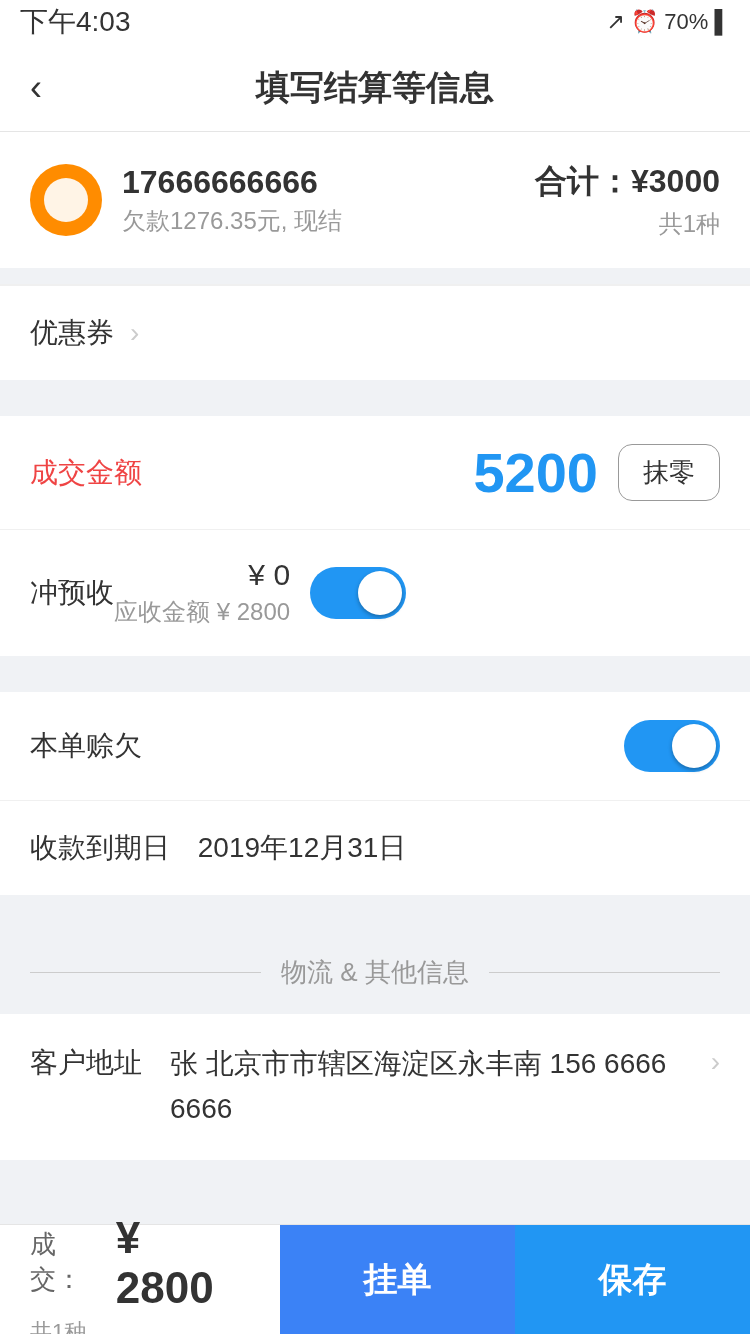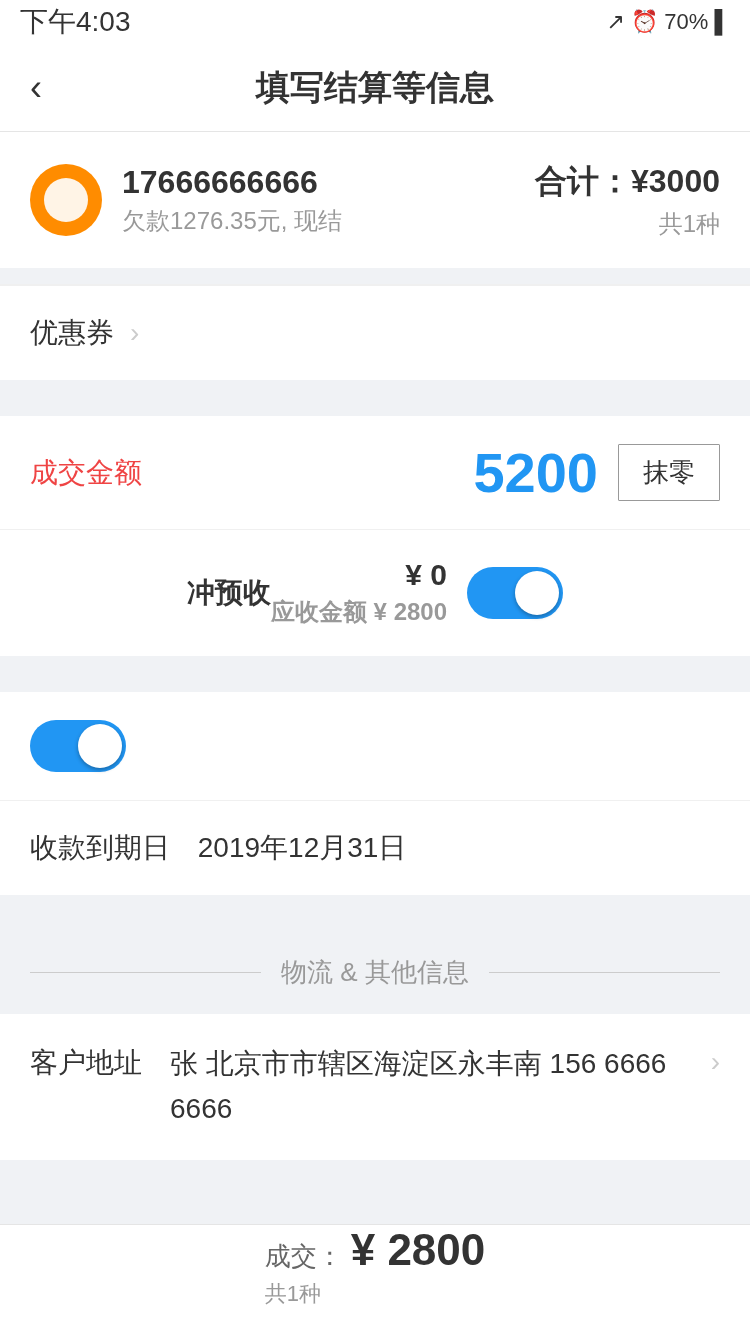--- a/index.html
+++ b/index.html
@@ -133,40 +133,39 @@
     .deal-row {
       display: flex;
       align-items: center;
       justify-content: space-between;
     }
     .deal-label { font-size: 28px; color: #ef4444; }
     .deal-right { display: flex; align-items: center; gap: 20px; }
     .deal-amount-blue { font-size: 56px; font-weight: 700; color: #2196f3; line-height: 1; }
     .round-btn {
       border: 1px solid #999;
-      border-radius: 1px;
+      border-radius: 14px;
       padding: 10px 24px;
       font-size: 26px;
       color: #333;
       background: #fff;
       cursor: pointer;
     }
     .deal-sub { font-size: 24px; color: #999; margin-top: 6px; text-align: right; }
 
     
     .prepay-section {
       background: #fff;
       padding: 28px 30px;
       border-top: 1px solid #f0f0f0;
     }
     .prepay-row {
       display: flex;
       align-items: center;
-      justify-content: center;
-      font-weight: bold;
+      justify-content: flex-start;
     }
     .prepay-label { font-size: 28px; color: #333; }
     .prepay-right { display: flex; align-items: center; gap: 20px; }
     .prepay-amount { font-size: 30px; color: #333; text-align: right; }
     .prepay-sub { font-size: 24px; color: #999; text-align: right; margin-top: 4px; }
 
     
     .toggle {
       width: 96px;
       height: 52px;
@@ -264,21 +263,20 @@
     .footer {
       position: fixed;
       bottom: 0;
       left: 0;
       width: 750px;
       height: 110px;
       background: #fff;
       display: flex;
       align-items: center;
       border-top: 1px solid #e5e5e5;
-      flex-direction: column;
     }
     .footer-info {
       flex: 0 0 280px;
       padding: 0 30px;
     }
     .footer-deal { font-size: 28px; color: #333; display: flex; align-items: baseline; gap: 8px; }
     .footer-deal-label { font-size: 26px; color: #666; }
     .footer-deal-amount { font-size: 44px; font-weight: 700; color: #333; }
     .footer-deal-sub { font-size: 22px; color: #999; margin-top: 4px; }
     .footer-btn {
@@ -363,20 +361,21 @@
       </div>
     </div>
   </div>
 </div>
 
 <div class="section-divider"></div>
 
 <div class="card">
   <div class="credit-section">
     <div class="credit-row">
+      <div class="credit-label">本单赊欠</div>
       <div class="toggle">
         <div class="toggle-knob"></div>
       </div>
     </div>
   </div>
 
   <div class="duedate-section">
     <span class="duedate-label">收款到期日</span>
     <span class="duedate-label" style="margin-left:20px;">2019年12月31日</span>
   </div>

